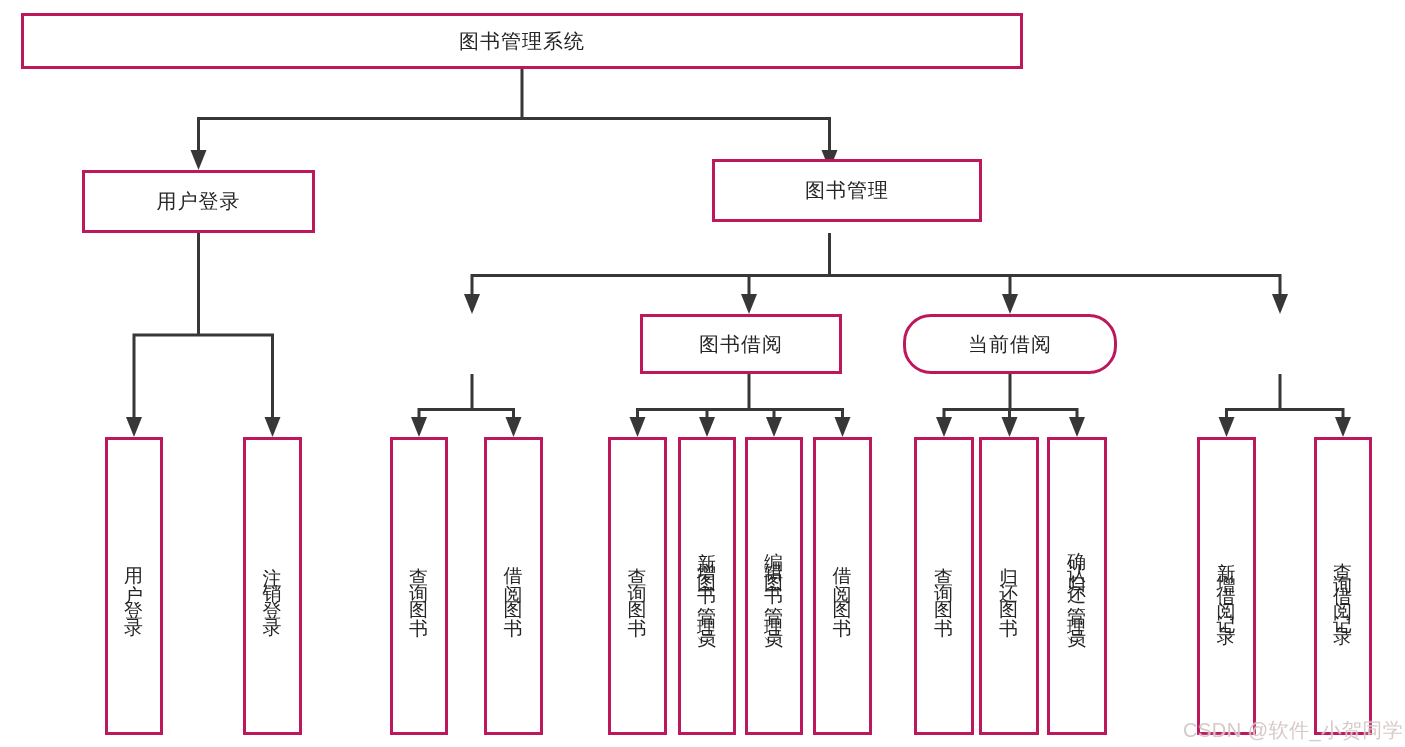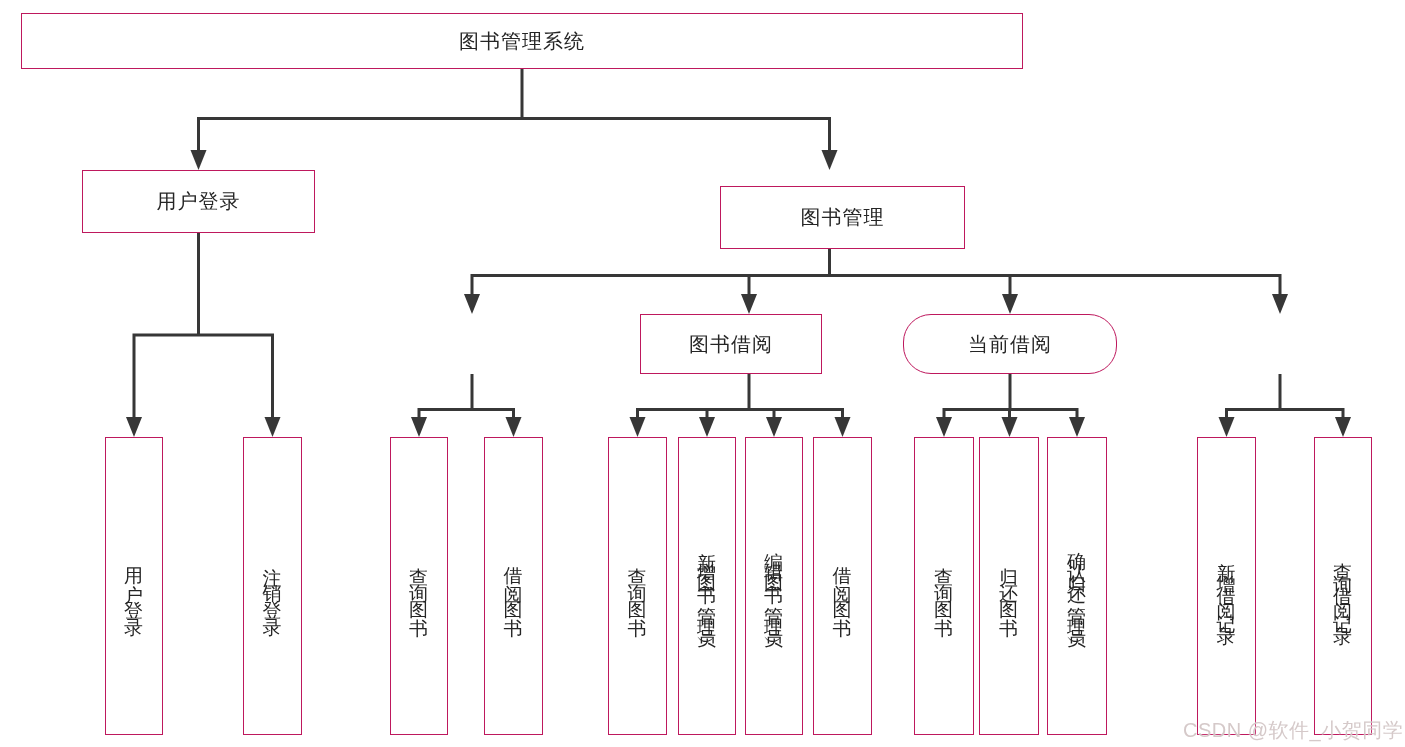--- a/index.html
+++ b/index.html
@@ -17,44 +17,44 @@
   }
   #connectors {
     position: absolute;
     left: 0; top: 0;
     width: 1405px; height: 747px;
     z-index: 1;
   }
   .hbox, .vbox {
     position: absolute;
     background: #ffffff;
-    border: 1px solid #be185d;
+    border: 3px solid #be185d;
     display: flex;
     align-items: center;
     justify-content: center;
     z-index: 2;
   }
   .hbox {
     font-size: 20px;
     letter-spacing: 1px;
     white-space: nowrap;
   }
   .vbox .vtext {
     writing-mode: vertical-rl;
     text-orientation: upright;
     font-size: 19px;
     line-height: 1;
     white-space: nowrap;
   }
   
   .n-root        { left: 21px;   top: 13px;  width: 1002px; height: 56px; }
   .n-login       { left: 82px;   top: 170px; width: 233px;  height: 63px; }
-  .n-mgmt        { left: 712px;  top: 186px; width: 245px;  height: 63px; margin-left: 8px; }
+  .n-mgmt        { left: 712px;  top: 159px; width: 270px;  height: 63px; }
   .n-rec         { left: 363px;  top: 314px; width: 218px;  height: 60px; }
-  .n-bor         { left: 640px;  top: 314px; width: 182px;  height: 60px; }
+  .n-bor         { left: 640px;  top: 314px; width: 202px;  height: 60px; }
   .n-cur         { left: 903px;  top: 314px; width: 214px;  height: 60px; border-radius: 28px; }
   .n-hist        { left: 1173px; top: 314px; width: 214px;  height: 60px; }
   .vbox          { top: 437px; height: 298px; }
   .n-login-user  { left: 105px;  width: 58px; }
   .n-login-out   { left: 243px;  width: 59px; }
   .n-rec-query   { left: 390px;  width: 58px; }
   .n-rec-borrow  { left: 484px;  width: 59px; }
   .n-bor-query   { left: 608px;  width: 59px; }
   .n-bor-add     { left: 678px;  width: 58px; }
   .n-bor-edit    { left: 745px;  width: 58px; }

